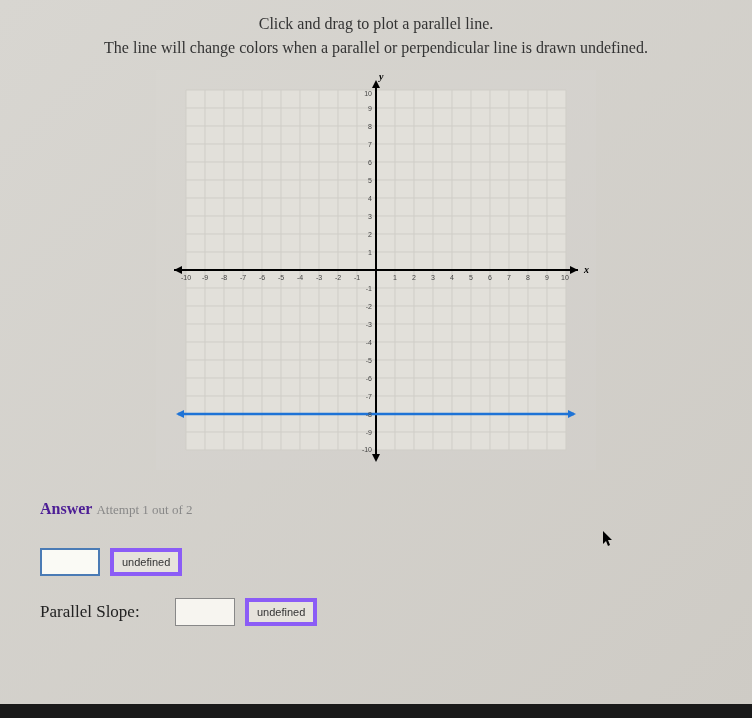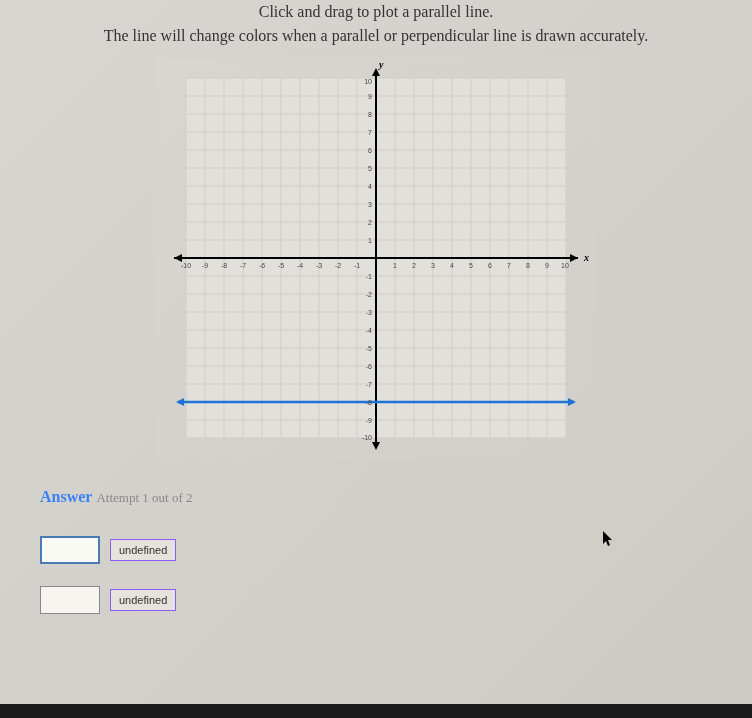--- a/index.html
+++ b/index.html
@@ -6,21 +6,21 @@
   body {
     width: 752px;
     height: 718px;
     background: linear-gradient(135deg, #d8d6d1 0%, #cecbc5 100%);
     font-family: Georgia, 'Times New Roman', serif;
     color: #222;
     overflow: hidden;
     position: relative;
   }
   .page {
-    padding: 0 30px;
+    padding: 12px 30px;
   }
   .instructions {
     text-align: center;
     font-size: 16px;
     color: #333;
     line-height: 1.5;
     margin-bottom: 10px;
   }
   .instructions .line1 { display: block; }
   .instructions .line2 { display: block; }
@@ -35,21 +35,21 @@
     display: block;
   }
   .answer-section {
     margin-top: 30px;
     padding-left: 10px;
   }
   .answer-header {
     font-size: 16px;
     margin-bottom: 30px;
   }
-  .answer-header .label { font-weight: bold; color: #3b82f6; }
+  .answer-header .label { font-weight: bold; color: #4c1d95; }
   .answer-header .attempt { color: #888; font-size: 13px; }
   .slope-row {
     display: flex;
     align-items: center;
     margin-bottom: 22px;
     font-size: 17px;
   }
   .slope-row .slope-label {
     width: 135px;
   }
@@ -61,21 +61,21 @@
     padding: 2px 4px;
     font-size: 14px;
     color: #333;
   }
   .slope-input.active {
     border: 2px solid #4a7bb5;
     background: #fafaf5;
   }
   .undef-btn {
     margin-left: 10px;
-    border: 1px solid #8b5cf6;
+    border: 4px solid #8b5cf6;
     background: #e6e3dc;
     font-size: 11px;
     padding: 4px 8px;
     cursor: pointer;
     font-family: Arial, sans-serif;
     color: #333;
   }
   .cursor-pointer {
     position: absolute;
     left: 602px;
@@ -93,21 +93,21 @@
     background: #1a1a1a;
   }
 </style>
 </head>
 <body>
 
 <div class="page">
 
   <div class="instructions">
     <span class="line1">Click and drag to plot a parallel line.</span>
-    <span class="line2">The line will change colors when a parallel or perpendicular line is drawn accurately.</span>
+    <span class="line2">The line will change colors when a parallel or perpendicular line is drawn undefined.</span>
   </div>
 
   <div class="graph-area">
     <svg width="440" height="400" viewBox="0 0 440 400">
 
       <g>
         <rect x="30" y="20" width="380" height="360" fill="#e2e0da" stroke="none"></rect>
 
         <g stroke="#cfcdc7" stroke-width="1">
           <line x1="30" y1="20" x2="30" y2="380"></line>
@@ -238,20 +238,21 @@
       <span class="label">Answer</span>
       <span class="attempt">Attempt 1 out of 2</span>
     </div>
 
     <div class="slope-row">
       <input class="slope-input active" type="text" value="" style="">
       <button class="undef-btn">undefined</button>
     </div>
 
     <div class="slope-row">
+      <span class="slope-label">Parallel Slope:</span>
       <input class="slope-input" type="text" value="" style="">
       <button class="undef-btn">undefined</button>
     </div>
   </div>
 </div>
 
 <div class="cursor-pointer">
   <svg width="14" height="18" viewBox="0 0 14 18">
     <path d="M1 1 L1 14 L4 11 L6 16 L8 15 L6 10 L10 10 Z" fill="#000"></path>
   </svg>

